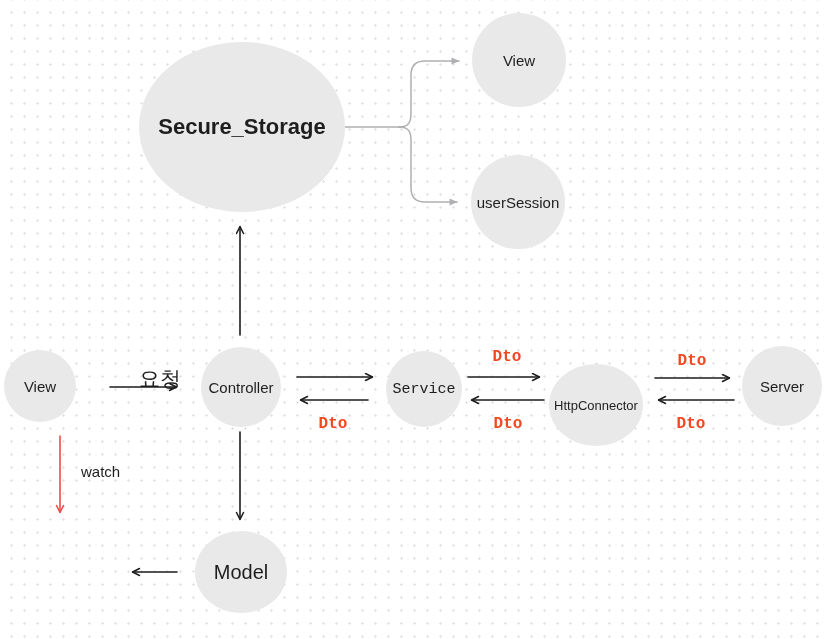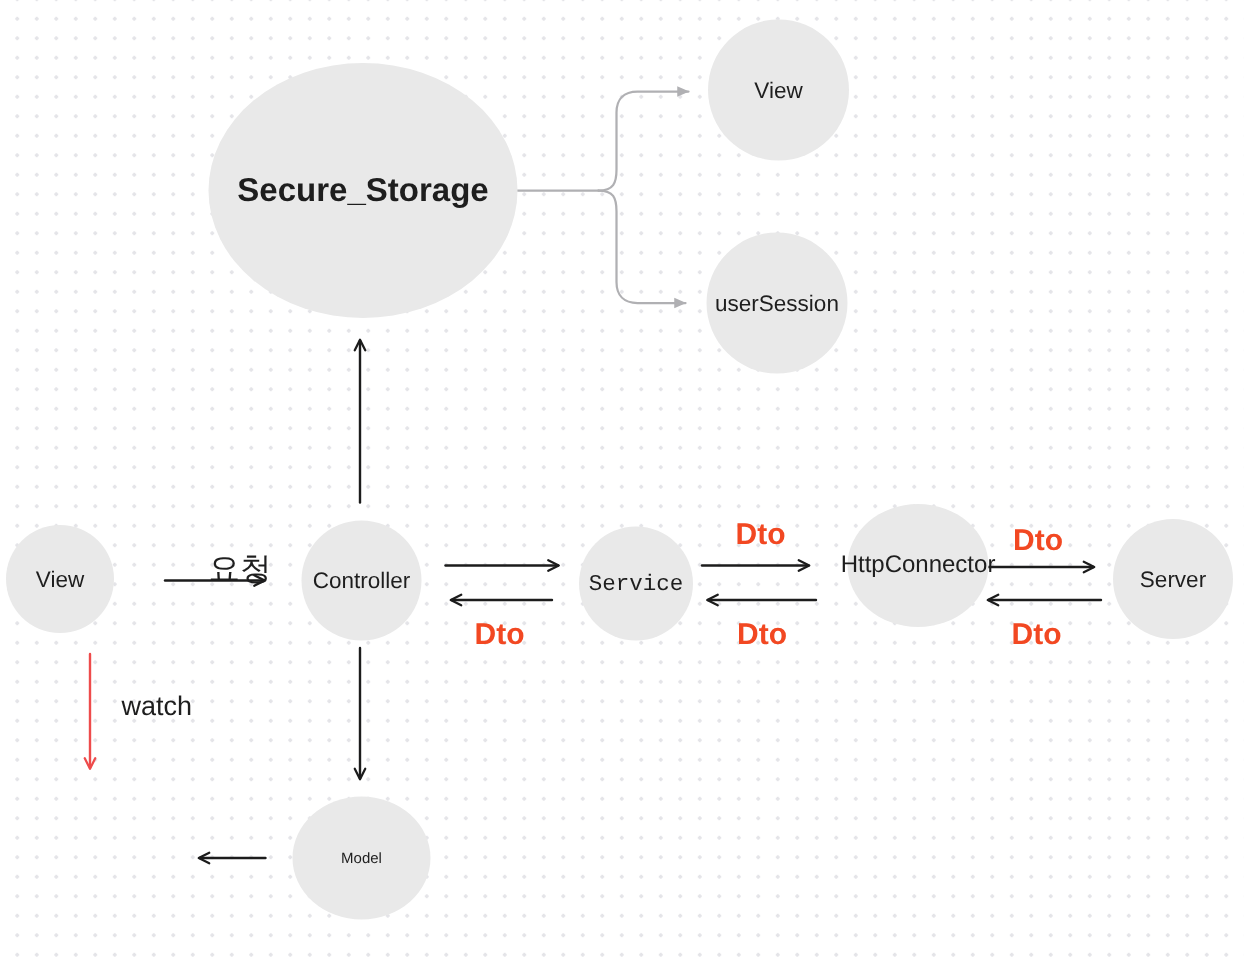--- a/index.html
+++ b/index.html
@@ -25,22 +25,22 @@
     position:absolute;
     border-radius:50%;
     background:var(--node-fill,#e9e9e9);
     display:flex;align-items:center;justify-content:center;
     color:var(--text-dark,#1e1e1e);
     text-align:center;
   }
   .node span{white-space:nowrap;}
   .edge-label{position:absolute;transform:translate(-50%,-50%);white-space:nowrap;}
   .lbl-request{font-size:21px;color:var(--text-dark,#1e1e1e);}
-  .lbl-dto{font-size:20px;font-weight:600;color:var(--dto-red,#f24822);}
-  .lbl-watch{font-size:18px;color:var(--text-dark,#1e1e1e);transform:translate(0,-50%);}
+  .lbl-dto{font-size:16px;font-weight:600;color:var(--dto-red,#f24822);font-family:Liberation Mono, monospace;}
+  .lbl-watch{font-size:15px;color:var(--text-dark,#1e1e1e);transform:translate(0,-50%);}
 </style>
 </head>
 <body>
 
 <div class="canvas">
 
   <svg class="edges-svg" viewBox="0 0 829 639" xmlns="http://www.w3.org/2000/svg">
     <defs>
       <marker id="mBlack" markerWidth="10" markerHeight="10" refX="8" refY="4.5" orient="auto" markerUnits="userSpaceOnUse">
         <path class="mk-black" d="M1.5,1 L8.5,4.5 L1.5,8"></path>
@@ -87,30 +87,30 @@
   </div>
 
   <div class="node" style="left:201px;top:347px;width:80px;height:80px;font-size:15px;">
     <span>Controller</span>
   </div>
 
   <div class="node" style="left:386px;top:351px;width:76px;height:76px;font-size:15px;font-family:Liberation Mono, monospace;">
     <span>Service</span>
   </div>
 
-  <div class="node" style="left:549px;top:336px;width:94px;height:82px;font-size:16px;margin-left:16px;">
+  <div class="node" style="left:549px;top:364px;width:94px;height:82px;font-size:13px;">
     <span>HttpConnector</span>
   </div>
 
   <div class="node" style="left:742px;top:346px;width:80px;height:80px;font-size:15px;">
     <span>Server</span>
   </div>
 
 
-  <div class="node" style="left:195px;top:531px;width:92px;height:82px;font-size:10px;justify-content:center;">
+  <div class="node" style="left:195px;top:531px;width:92px;height:82px;font-size:20px;justify-content:center;">
     <span>Model</span>
   </div>
 
   <div class="edge-label lbl-request" style="left:148px;top:379px;margin-left:12px;">요청</div>
   <div class="edge-label lbl-dto" style="left:333px;top:424px;">Dto</div>
   <div class="edge-label lbl-dto" style="left:507px;top:357px;">Dto</div>
   <div class="edge-label lbl-dto" style="left:508px;top:424px;">Dto</div>
   <div class="edge-label lbl-dto" style="left:692px;top:361px;">Dto</div>
   <div class="edge-label lbl-dto" style="left:691px;top:424px;">Dto</div>
   <div class="edge-label lbl-watch" style="left:81px;top:471px;">watch</div>

